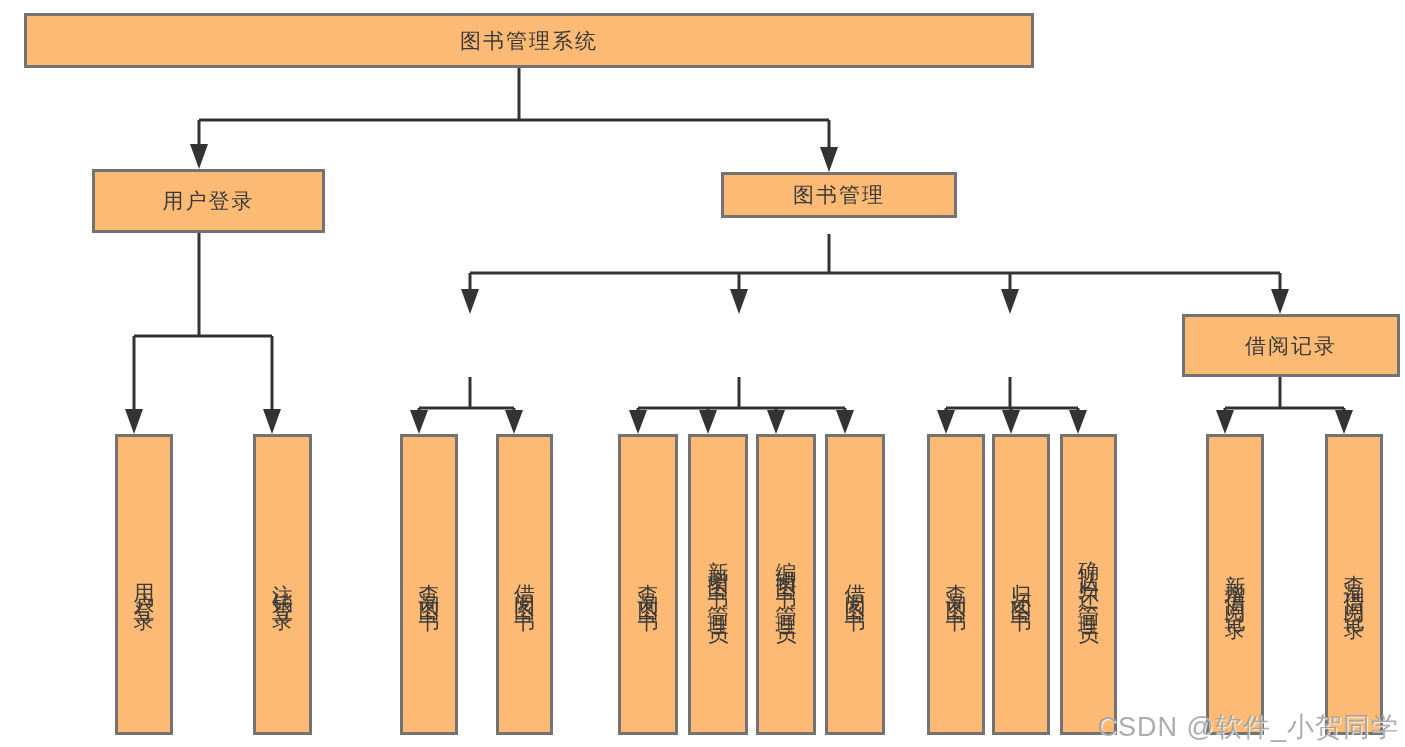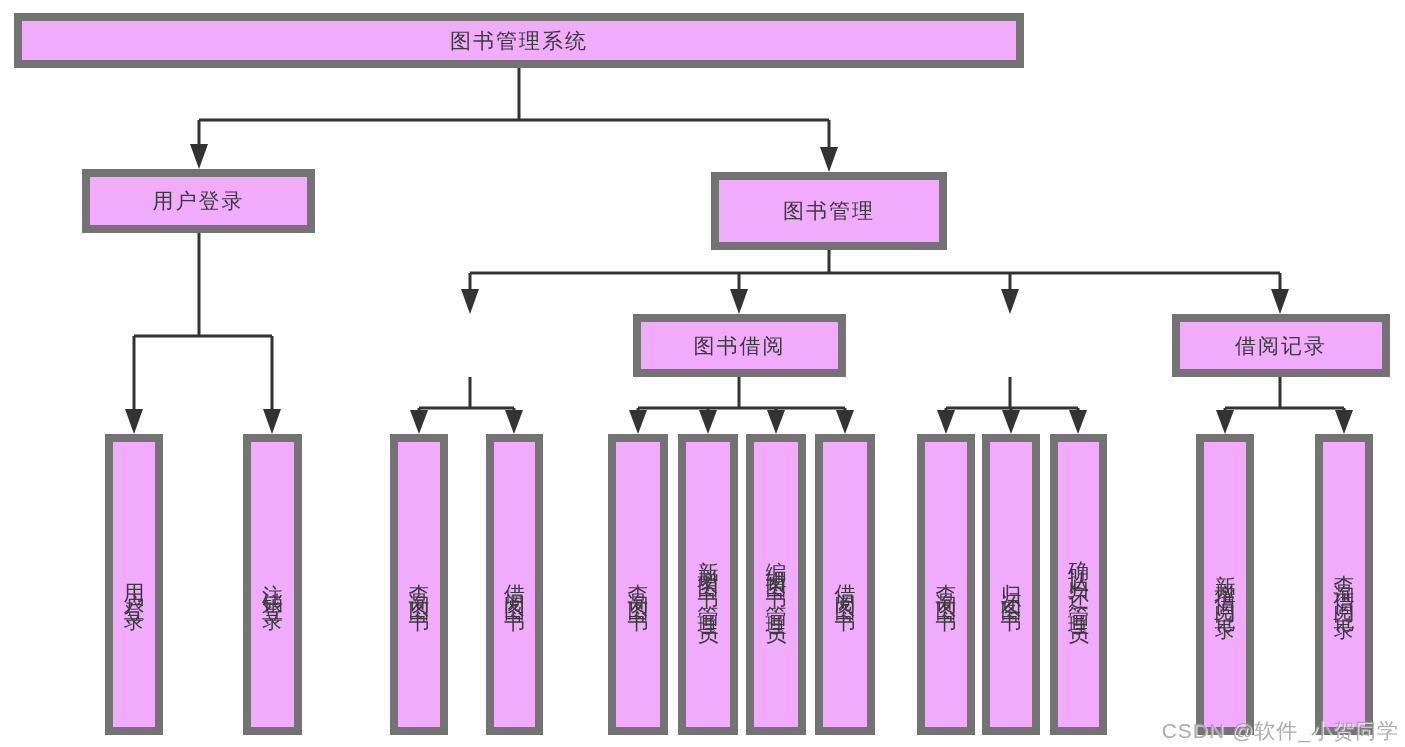--- a/index.html
+++ b/index.html
@@ -19,42 +19,43 @@
   svg.connectors {
     position: absolute;
     left: 0;
     top: 0;
     width: 1405px;
     height: 747px;
   }
   .node {
     position: absolute;
     box-sizing: border-box;
-    background: #f0abfc;
-    border: 8px solid #737373;
+    background: #fdba74;
+    border: 3px solid #737373;
     display: flex;
     align-items: center;
     justify-content: center;
     font-size: 21px;
     letter-spacing: 2px;
     color: #3a3a3a;
     white-space: nowrap;
+    margin-left: 10px;
   }
   .leaf {
     writing-mode: vertical-rl;
     text-orientation: mixed;
     letter-spacing: 9px;
     font-size: 21px;
     white-space: normal;
   }
   .watermark {
     position: absolute;
     right: 6px;
     bottom: 2px;
-    font-size: 21px;
+    font-size: 27px;
     letter-spacing: 1px;
     color: rgba(158, 158, 158, 0.85);
     text-shadow: 1px 1px 1px rgba(255, 255, 255, 0.9);
     z-index: 5;
     pointer-events: none;
   }
 </style>
 </head>
 <body>
 
@@ -136,23 +137,22 @@
       <polygon points="1002,410 1020,410 1011,434"></polygon>
       <polygon points="1069,410 1087,410 1078,434"></polygon>
       <polygon points="1216,410 1234,410 1225,434"></polygon>
       <polygon points="1335,410 1353,410 1344,434"></polygon>
     </g>
   </svg>
 
   <div class="node" style="left:14px; top:13px; width:1010px; height:55px;">图书管理系统</div>
 
   <div class="node" style="left:82px; top:169px; width:233px; height:64px;">用户登录</div>
-  <div class="node" style="left:711px; top:172px; width:236px; height:78px;">图书管理</div>
+  <div class="node" style="left:711px; top:172px; width:236px; height:46px;">图书管理</div>
 
-  <div class="node" style="left:633px; top:314px; width:213px; height:63px;">图书借阅</div>
   <div class="node" style="left:1172px; top:314px; width:218px; height:63px;">借阅记录</div>
 
   <div class="node leaf" style="left:105px; top:434px; width:58px; height:301px;">用户登录</div>
   <div class="node leaf" style="left:243px; top:434px; width:59px; height:301px;">注销登录</div>
 
   <div class="node leaf" style="left:390px; top:434px; width:58px; height:301px;">查询图书</div>
   <div class="node leaf" style="left:486px; top:434px; width:57px; height:301px;">借阅图书</div>
 
   <div class="node leaf" style="left:608px; top:434px; width:60px; height:301px;">查询图书</div>
   <div class="node leaf" style="left:678px; top:434px; width:60px; height:301px;">新增图书（管理员）</div>

